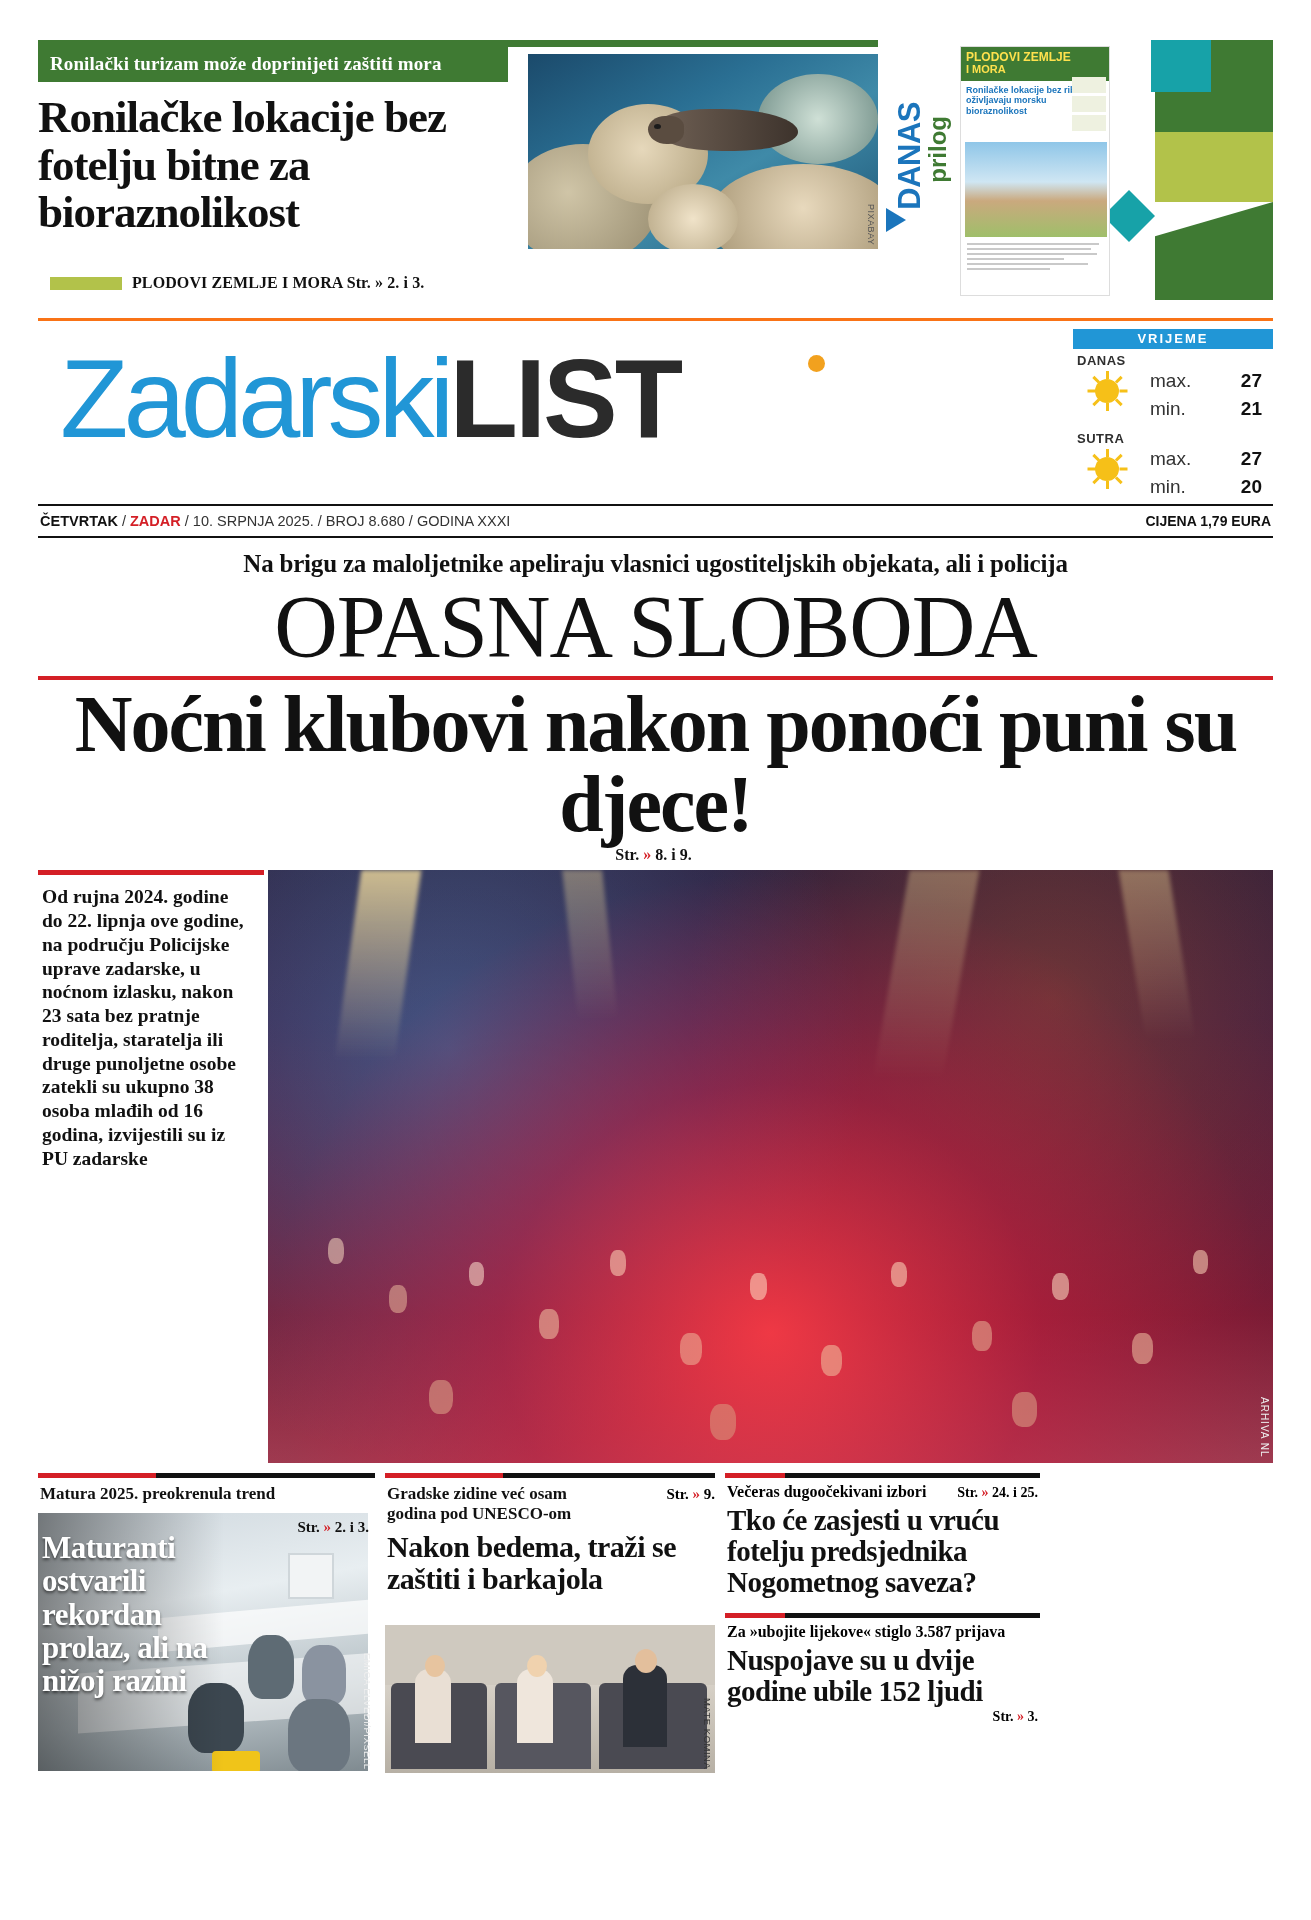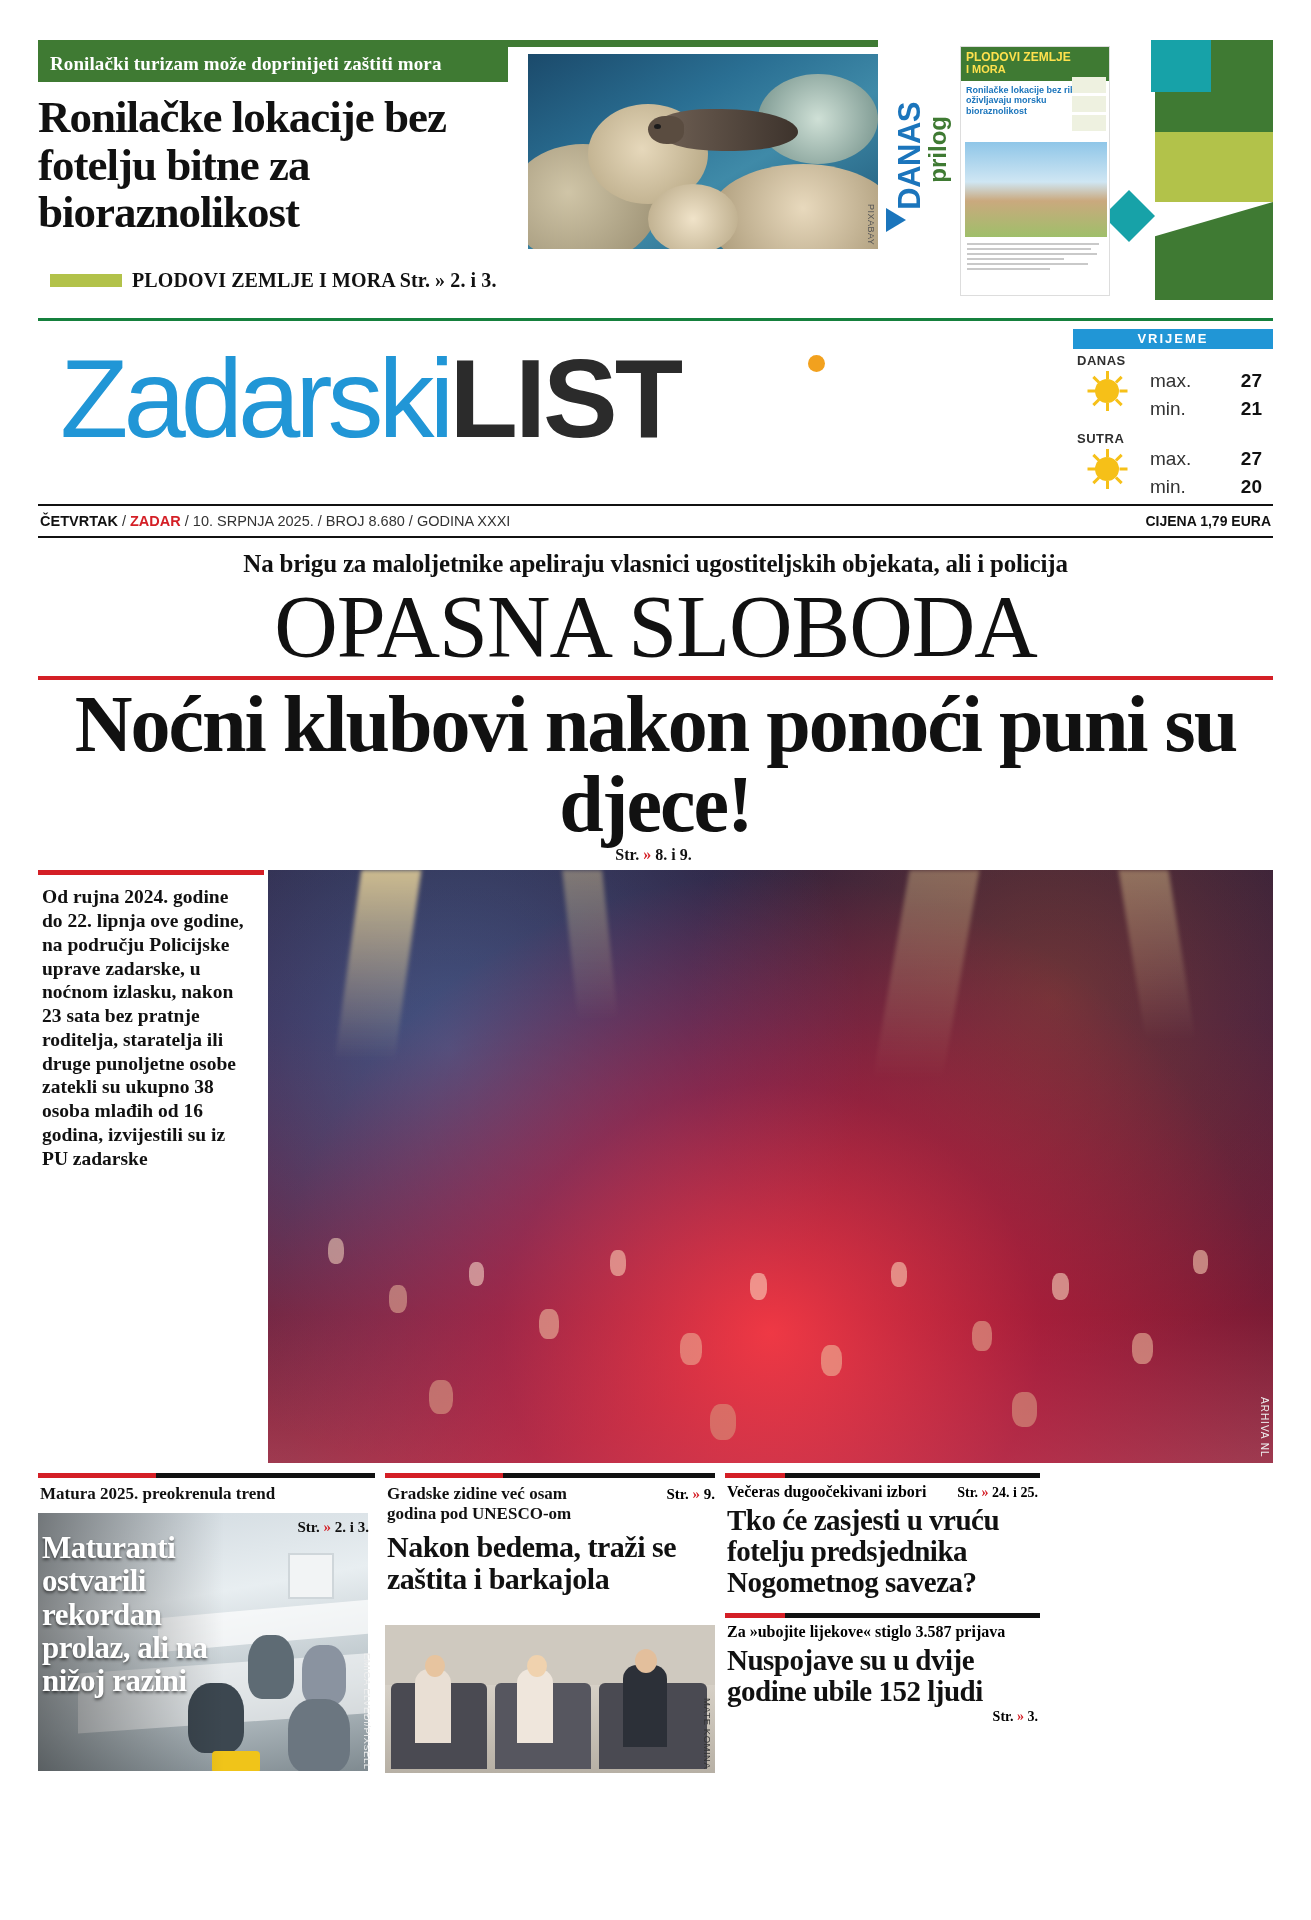--- a/index.html
+++ b/index.html
@@ -62,21 +62,21 @@
     align-items: center;
     gap: 10px;
   }
   .tb-dash {
     width: 72px; height: 13px;
     background: #b2c24a;
   }
   .tb-footer-text {
     font-family: "Liberation Serif", serif;
     font-weight: bold;
-    font-size: 20px;
+    font-size: 16px;
     color: #111;
     letter-spacing: .1px;
   }
   .tb-photo {
     position: absolute;
     left: 490px;
     top: 7px;
     width: 350px;
     height: 195px;
     overflow: hidden;
@@ -191,21 +191,21 @@
     right: 3px; top: 30px;
     width: 34px;
   }
   .mc-sidebox { background:#eef1e0; height: 16px; margin-bottom:3px; }
 
   
   .masthead {
     position: relative;
     margin-top: 14px;
     height: 186px;
-    border-top: 3px solid #15803d;
+    border-top: 3px solid #f97316;
   }
   .logo {
     position: absolute;
     left: 22px;
     top: 22px;
     font-family: "Liberation Sans", sans-serif;
     font-size: 112px;
     line-height: 1;
     letter-spacing: -5px;
   }
@@ -707,21 +707,21 @@
         <div class="blk"></div>
       </div>
       <div style="display:flex;justify-content:space-between;align-items:flex-start;">
         <div class="b-kicker small-two">Gradske zidine već osam godina pod UNESCO-om</div>
         <div style="padding-top:8px;font-family:'Liberation Serif',serif;font-weight:bold;font-size:15px;">
           <span>Str.</span>
           <span style="color:#d41f26">»</span>
           <span>9.</span>
         </div>
       </div>
-      <div class="b-head" style="padding:4px 2px 8px;">Nakon bedema, traži se zaštita i barkajola</div>
+      <div class="b-head" style="padding:4px 2px 8px;">Nakon bedema, traži se zaštiti i barkajola</div>
 
       <div class="b2-photo">
         <div style="position:absolute;left:0;top:0;width:330px;height:60px;background:#cfc9bf;"></div>
         <div style="position:absolute;left:6px;top:58px;width:96px;height:86px;background:#4a4a52;border-radius:6px 6px 0 0;"></div>
         <div style="position:absolute;left:110px;top:58px;width:96px;height:86px;background:#56565f;border-radius:6px 6px 0 0;"></div>
         <div style="position:absolute;left:214px;top:58px;width:108px;height:86px;background:#4a4a52;border-radius:6px 6px 0 0;"></div>
         <div style="position:absolute;left:30px;top:44px;width:36px;height:74px;background:#e9dfd4;border-radius:14px 14px 0 0;"></div>
         <div style="position:absolute;left:132px;top:44px;width:36px;height:74px;background:#efe6dc;border-radius:14px 14px 0 0;"></div>
         <div style="position:absolute;left:238px;top:40px;width:44px;height:82px;background:#2c3038;border-radius:14px 14px 0 0;"></div>
         <div style="position:absolute;left:40px;top:30px;width:20px;height:22px;background:#e7c49f;border-radius:50%;"></div>

